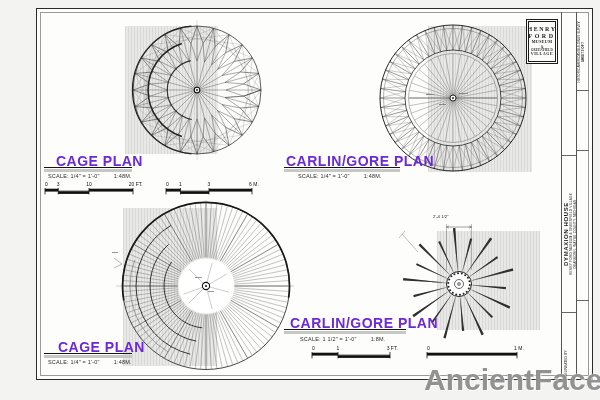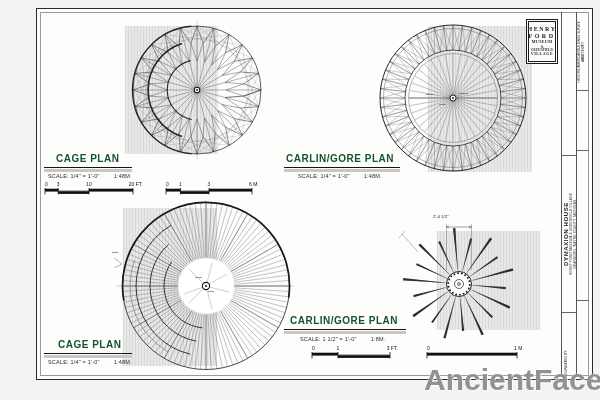--- a/index.html
+++ b/index.html
@@ -4,21 +4,21 @@
 <style>
   html,body{margin:0;padding:0;}
   #stage{position:relative;width:600px;height:400px;background:#f3f3f1;overflow:hidden;
          font-family:"Liberation Sans", sans-serif;}
   .abs{position:absolute;}
   .sheet{left:36px;top:8px;width:557px;height:372px;background:#fdfdfc;border:1.5px solid #2b2b2b;box-sizing:border-box;}
   .inner-border{left:40px;top:12px;width:549px;height:364px;border:1px solid #9a9a98;box-sizing:border-box;}
   .vline{width:1px;background:#555;}
   .hdiv{height:1px;background:#666;}
   .hatch{background:repeating-linear-gradient(90deg,#d9d9d7 0 1px,#e8e8e6 1px 3px);}
-  .plan-title{font-weight:700;font-size:10px;letter-spacing:.5px;color:#14532d;white-space:nowrap;}
+  .plan-title{font-weight:700;font-size:14px;letter-spacing:.5px;color:#6d28d9;white-space:nowrap;}
   .rule{height:1px;background:#141414;}
   .graybar{height:3px;background:#c7c7c5;}
   .scaletxt{font-size:5.5px;color:#2c2c2c;white-space:nowrap;letter-spacing:.2px;}
   .scaletxt .metric{margin-left:14px;}
   .sbar{position:absolute;height:16px;}
   .sbl{position:absolute;top:0;font-size:5px;color:#111;white-space:nowrap;}
   .stamp{left:526px;top:19px;width:32px;height:45px;border:1px solid #1c1c1c;background:#fbfbfa;box-sizing:border-box;padding:1px;z-index:5;}
   .stamp-in{border:1px solid #1c1c1c;width:100%;height:100%;box-sizing:border-box;display:flex;flex-direction:column;
             align-items:center;justify-content:center;font-family:"Liberation Serif",serif;color:#1c1c1c;line-height:1.15;}
   .st1{font-size:6px;font-weight:700;letter-spacing:1.5px;}

